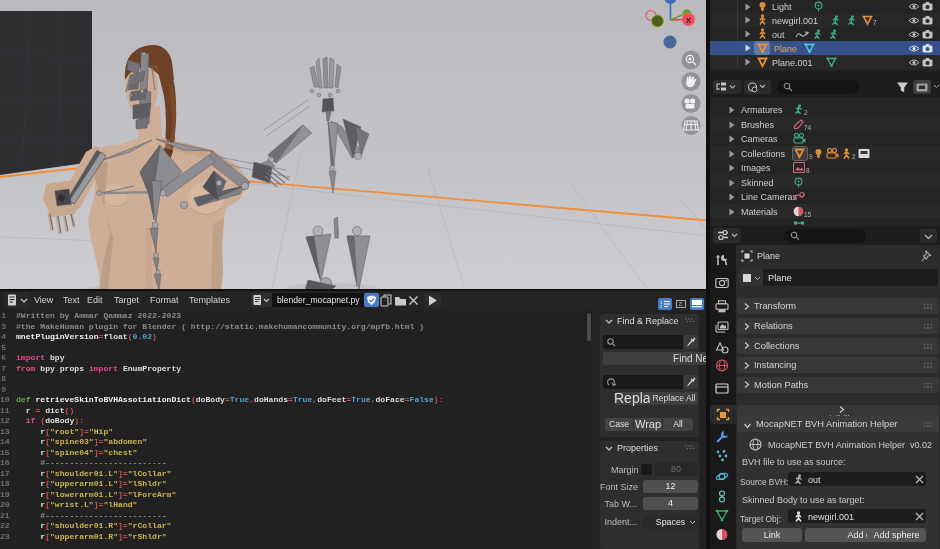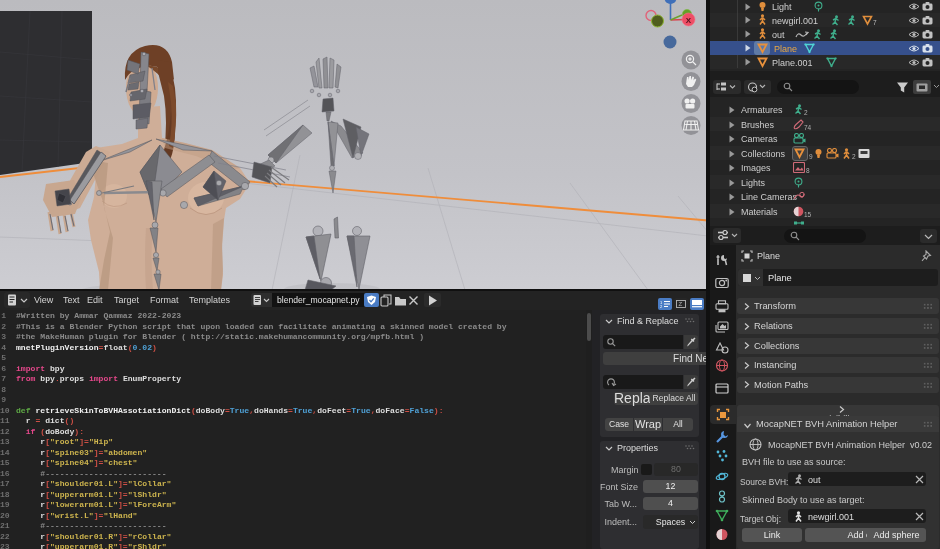--- a/index.html
+++ b/index.html
@@ -309,21 +309,20 @@
   </svg>
   <div class="abs" style="left:690px;top:8px;width:14px;height:12px;background:#4a7cc4;border-radius:2px;"></div>
   <svg class="abs" style="left:692px;top:10px" width="10" height="8" viewBox="0 0 10 8">
     <rect x="0" y="0" width="10" height="5" fill="#fff"></rect>
     <line x1="0" y1="6.7" x2="10" y2="6.7" stroke="#fff" stroke-width="1.2"></line>
   </svg>
 </div>
 <div class="abs" id="teCode" style="left:0px;top:310px;width:592px;height:239px;background:#212121;overflow:hidden;">
   <div id="codewrap">
 <div class="cl"><span class="ln">1</span><span class="cm">#Written by Ammar Qammaz 2022-2023</span></div>
-<div class="cl"><span class="ln">2</span><span class="cm">#This is a Blender Python script that upon loaded can facilitate animating a skinned model created by</span></div>
 <div class="cl"><span class="ln">3</span><span class="cm">#the MakeHuman plugin for Blender ( http://static.makehumancommunity.org/mpfb.html )</span></div>
 <div class="cl"><span class="ln">4</span><span class="bl">mnetPluginVersion</span><span class="sy">=</span><span class="tx">float</span><span class="sy">(</span><span class="nu">0.02</span><span class="sy">)</span></div>
 <div class="cl"><span class="ln">5</span></div>
 <div class="cl"><span class="ln">6</span><span class="kw">import</span><span class="tx"> bpy</span></div>
 <div class="cl"><span class="ln">7</span><span class="kw">from</span><span class="tx"> bpy</span><span class="sy">.</span><span class="tx">props </span><span class="kw">import</span><span class="tx"> EnumProperty</span></div>
 <div class="cl"><span class="ln">8</span></div>
 <div class="cl"><span class="ln">9</span></div>
 <div class="cl"><span class="ln">10</span><span class="df">def</span><span class="bl"> retrieveSkinToBVHAssotiationDict</span><span class="sy">(</span><span class="tx">doBody</span><span class="sy">=</span><span class="nu">True</span><span class="sy">,</span><span class="tx">doHands</span><span class="sy">=</span><span class="nu">True</span><span class="sy">,</span><span class="tx">doFeet</span><span class="sy">=</span><span class="nu">True</span><span class="sy">,</span><span class="tx">doFace</span><span class="sy">=</span><span class="nu">False</span><span class="sy">):</span></div>
 <div class="cl"><span class="ln">11</span><span class="tx">  r </span><span class="sy">=</span><span class="tx"> dict</span><span class="sy">()</span></div>
 <div class="cl"><span class="ln">12</span><span class="tx">  </span><span class="kw">if</span><span class="tx"> </span><span class="sy">(</span><span class="tx">doBody</span><span class="sy">):</span></div>
@@ -669,21 +668,21 @@
     <svg class="abs" style="left:85px;top:2px" width="12" height="11" viewBox="0 0 12 11">
           <rect x="0.5" y="0.5" width="11" height="10" rx="1" fill="none" stroke="#cf6a77" stroke-width="1.1"></rect>
           <path d="M2,8.5 L5,5 L7,7.5 L9,5.5 L10.5,8.5 Z" fill="#cf6a77"></path>
         </svg>
     <div class="abs" style="left:98px;top:7px;color:#b0b0b0;font-size:6.5px;">8</div>
   </div>
   <div class="abs" style="left:0px;top:77.5px;width:232px;height:15px;">
     <svg class="abs" style="left:21px;top:4px" width="6" height="8" viewBox="0 0 6 8">
           <path d="M0.5,0.5 L5.5,4 L0.5,7.5 Z" fill="#9a9a9a"></path>
         </svg>
-    <div class="abs lbl" style="left:33px;top:3px;color:#cdcdcd;">Lights</div>
+    <div class="abs lbl" style="left:33px;top:3px;color:#cdcdcd;">Skinned</div>
     <svg class="abs" style="left:85px;top:2px" width="11" height="11" viewBox="0 0 11 11">
           <circle cx="5.5" cy="4.5" r="3.4" fill="none" stroke="#3fae8c" stroke-width="1.1"></circle>
           <circle cx="5.5" cy="4.5" r="1" fill="#3fae8c"></circle>
           <line x1="5.5" y1="8" x2="5.5" y2="10.5" stroke="#3fae8c" stroke-width="1.1"></line>
         </svg>
   </div>
   <div class="abs" style="left:0px;top:92px;width:232px;height:15px;">
     <svg class="abs" style="left:21px;top:4px" width="6" height="8" viewBox="0 0 6 8">
           <path d="M0.5,0.5 L5.5,4 L0.5,7.5 Z" fill="#9a9a9a"></path>
         </svg>

